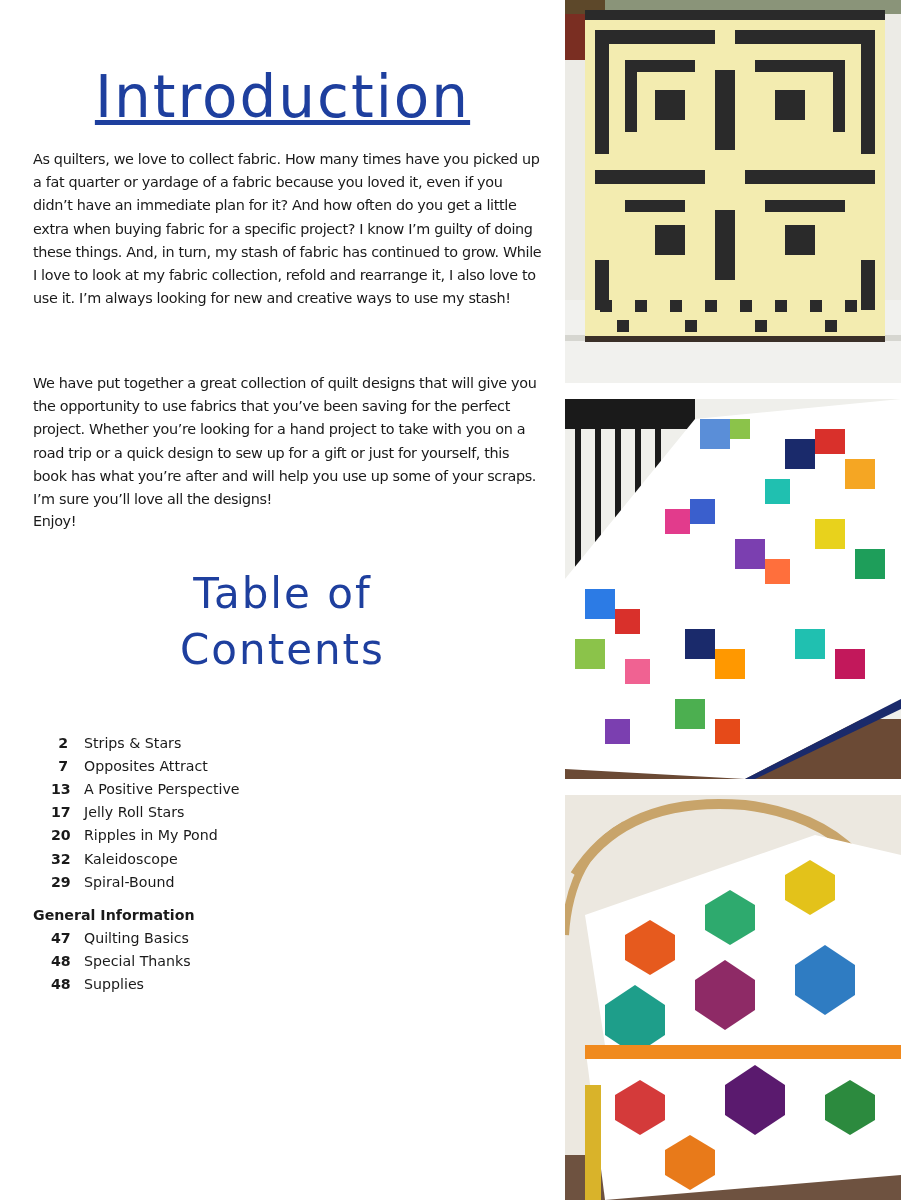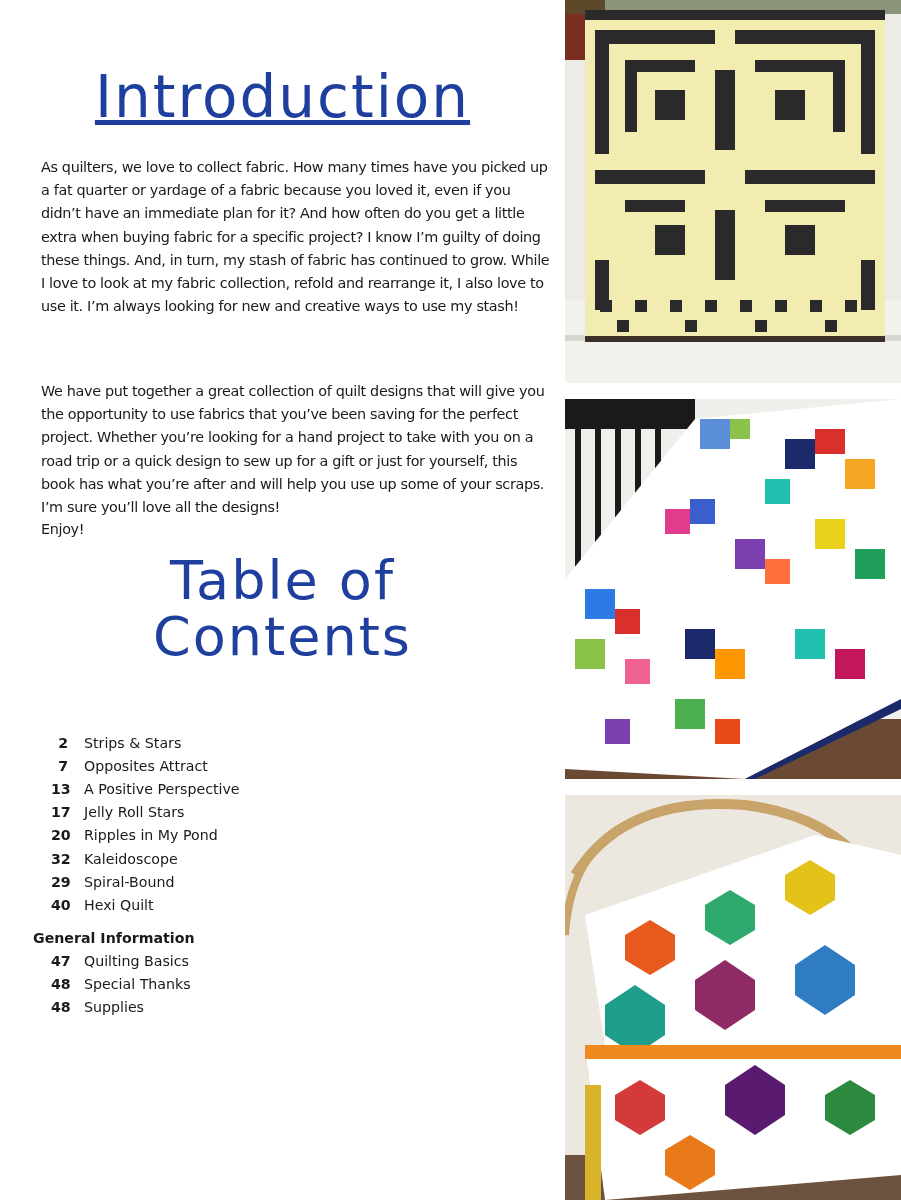--- a/index.html
+++ b/index.html
@@ -1,20 +1,20 @@
 <!DOCTYPE html>
 <html><head>
 <meta charset="utf-8">
 <style>
   html, body { margin:0; padding:0; background:#fff; }
   body { width:901px; height:1200px; position:relative; overflow:hidden; font-family:"DejaVu Sans", sans-serif; }
   .heading { position:absolute; color:#1e3f9e; font-family:"DejaVu Sans", sans-serif; font-weight:normal; text-align:center; letter-spacing:2px; margin:0; }
   #intro-title { left:0; width:565px; top:62px; font-size:58px; line-height:70px;text-decoration:underline; }
-  #toc-title { left:0; width:565px; top:553px; font-size:54px; line-height:56px; }
-  .body-text { position:absolute; left:33px; width:510px; font-size:14.4px; line-height:23.2px; color:#1a1a1a; margin:8px; letter-spacing:-0.35px; }
+  #toc-title { left:0; width:565px; top:566px; font-size:42px; line-height:56px; }
+  .body-text { position:absolute; left:33px; width:510px; font-size:14.4px; line-height:23.2px; color:#1a1a1a; margin:0; letter-spacing:-0.35px; }
   #p1 { top:148px; }
   #p2 { top:372px; }
   #p3 { top:510px; }
   .toc { position:absolute; left:33px; top:731px; width:300px; font-size:14.2px; color:#1a1a1a; }
   .toc-row { display:flex; height:23.2px; align-items:center; }
   .toc-num { width:35px; font-weight:bold; text-align:right; padding-right:0; box-sizing:border-box; }
   .toc-num span { display:inline-block; width:17px; text-align:right; }
   .toc-label { margin-left:16px; }
   .toc-section { font-weight:bold; height:23px; margin-top:10px; display:flex; align-items:center;text-align:right; }
   .photo { position:absolute; left:565px; width:336px; overflow:hidden; }
@@ -58,24 +58,20 @@
       <span class="toc-num"><span>20</span></span>
       <span class="toc-label">Ripples in My Pond</span>
     </div>
   <div class="toc-row">
       <span class="toc-num"><span>32</span></span>
       <span class="toc-label">Kaleidoscope</span>
     </div>
   <div class="toc-row">
       <span class="toc-num"><span>29</span></span>
       <span class="toc-label">Spiral-Bound</span>
-    </div>
-  <div class="toc-row">
-      <span class="toc-num"><span>40</span></span>
-      <span class="toc-label">Hexi Quilt</span>
     </div>
 
   <div class="toc-section">General Information</div>
 
   <div class="toc-row">
       <span class="toc-num"><span>47</span></span>
       <span class="toc-label">Quilting Basics</span>
     </div>
   <div class="toc-row">
       <span class="toc-num"><span>48</span></span>

